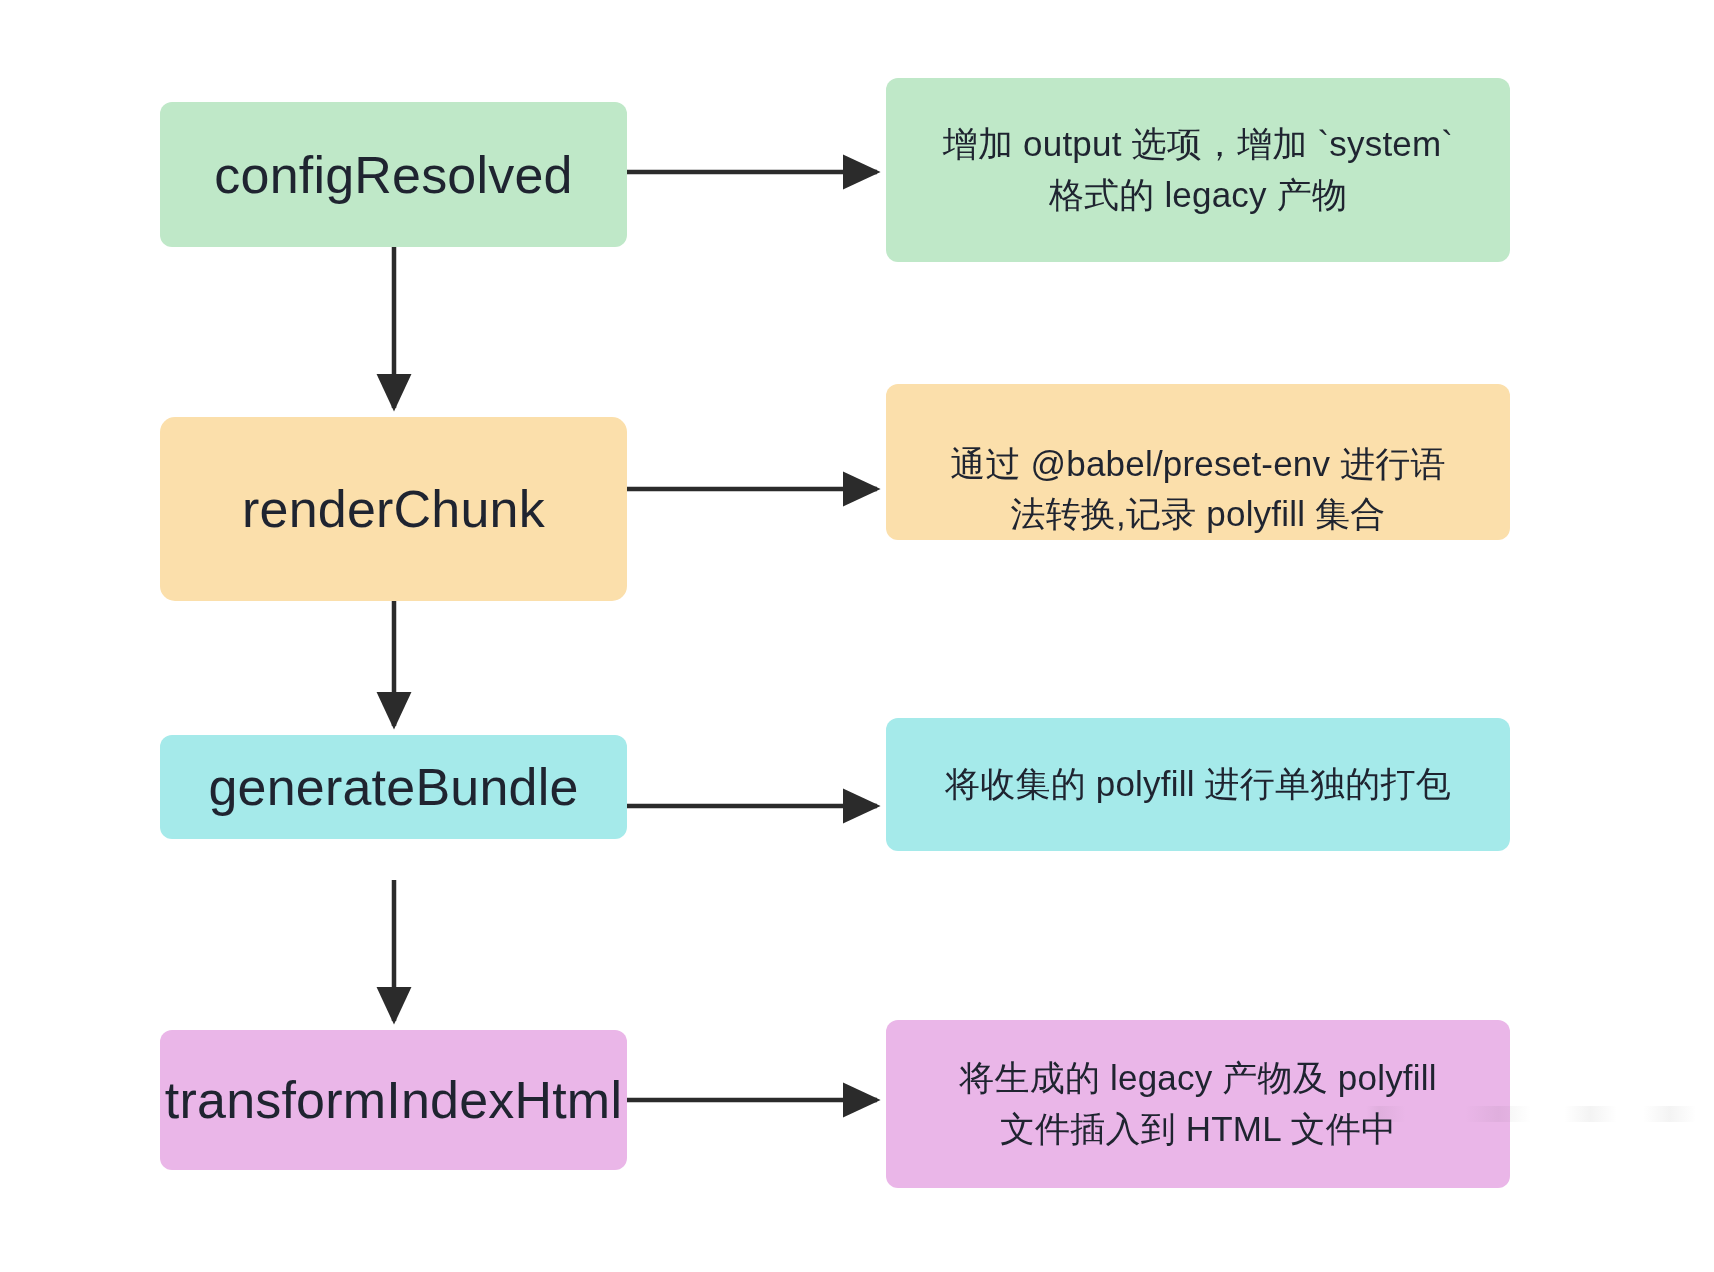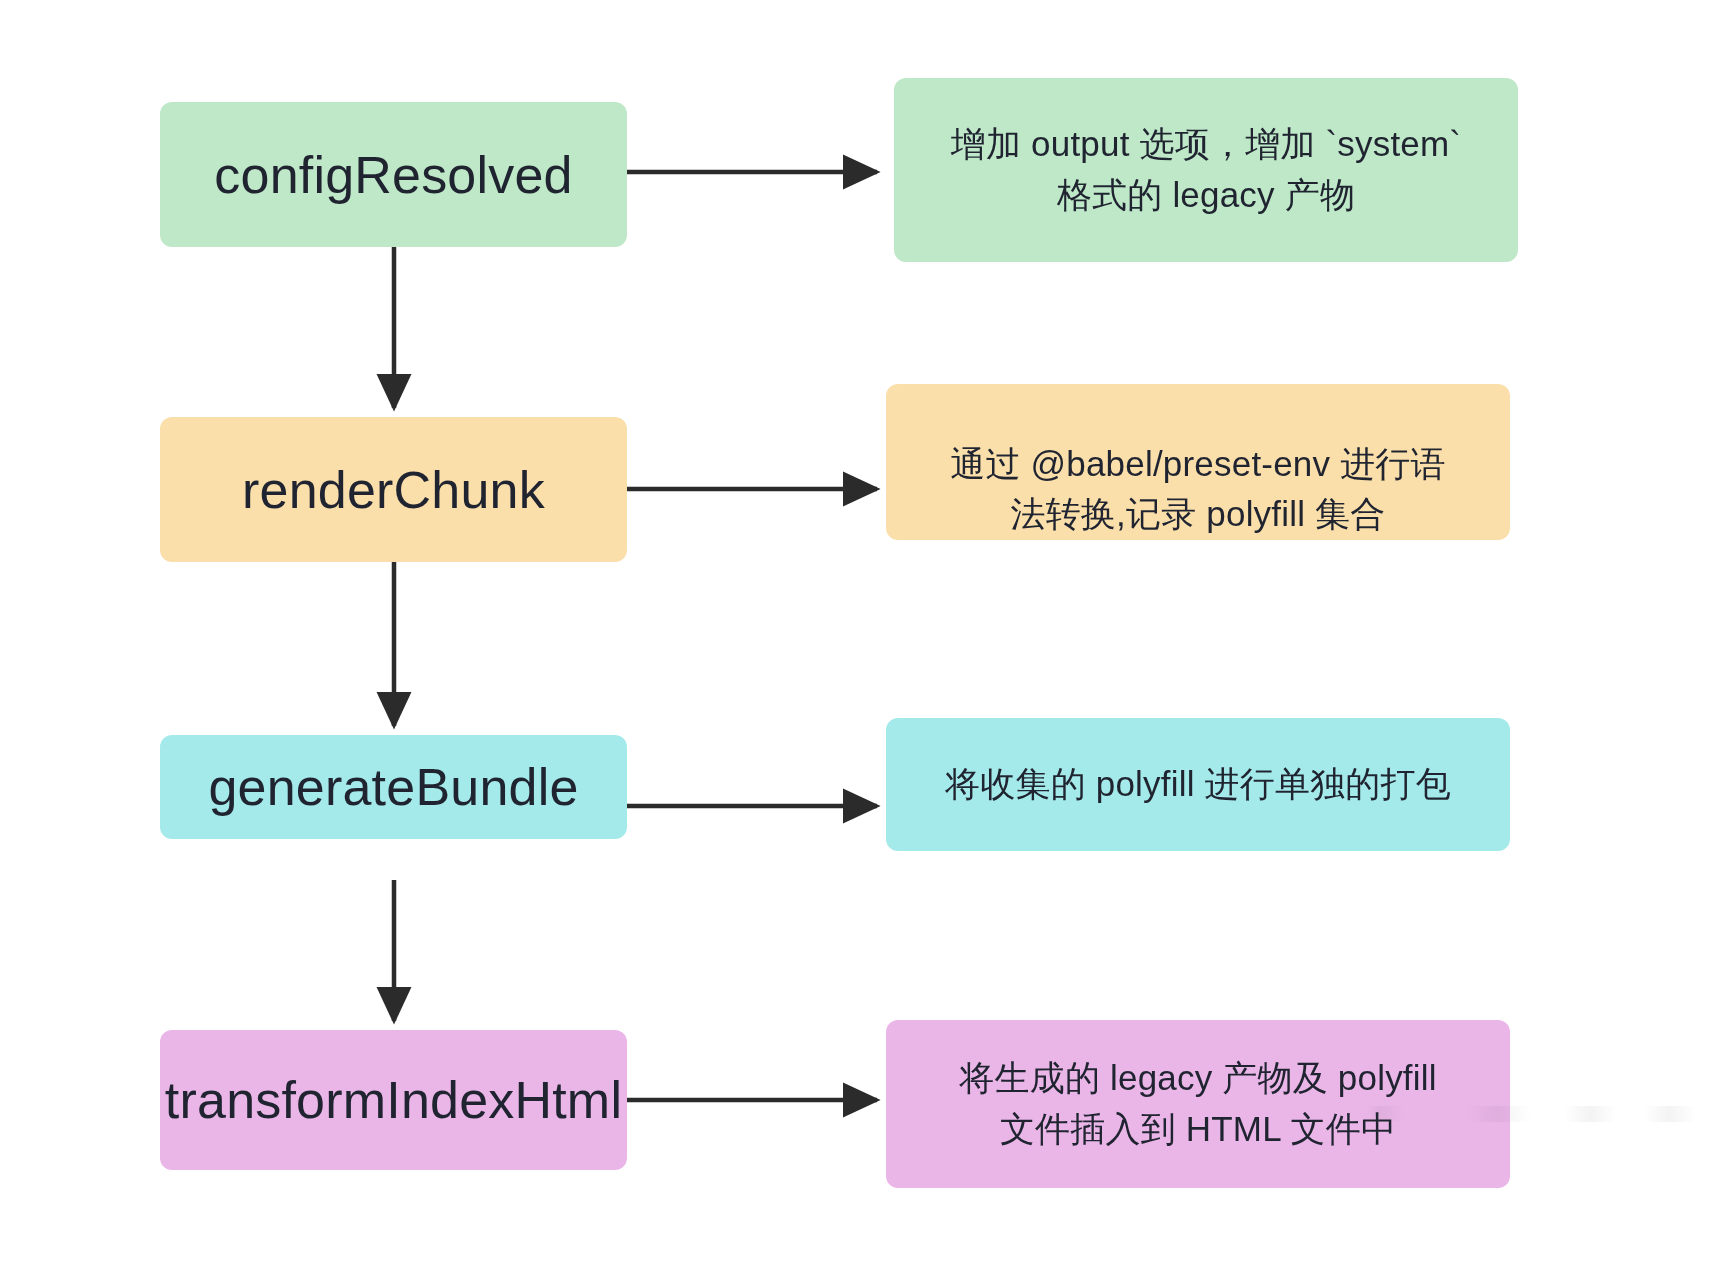--- a/index.html
+++ b/index.html
@@ -61,23 +61,23 @@
     line-height: 1.45;
     padding: 0 26px;
   }
   .desc-node .desc-text {
     display: block;
     white-space: pre-line;
   }
 
   
   .row1.hook-node { top: 102px; height: 145px; }
-  .row1.desc-node { top: 78px;  height: 184px; margin-left: 8px; }
+  .row1.desc-node { top: 78px;  height: 184px; }
 
-  .row2.hook-node { top: 417px; height: 145px; }
+  .row2.hook-node { top: 417px; height: 184px; border-radius: 15px; }
   .row2.desc-node { top: 384px; height: 156px; align-items: flex-end; }
 
   .row3.hook-node { top: 735px; height: 104px; }
   .row3.desc-node { top: 718px; height: 133px; }
 
   .row4.hook-node { top: 1030px; height: 140px; }
   .row4.desc-node { top: 1020px; height: 168px; }
 
   
   .c-green  { background: #bfe8c8; }

